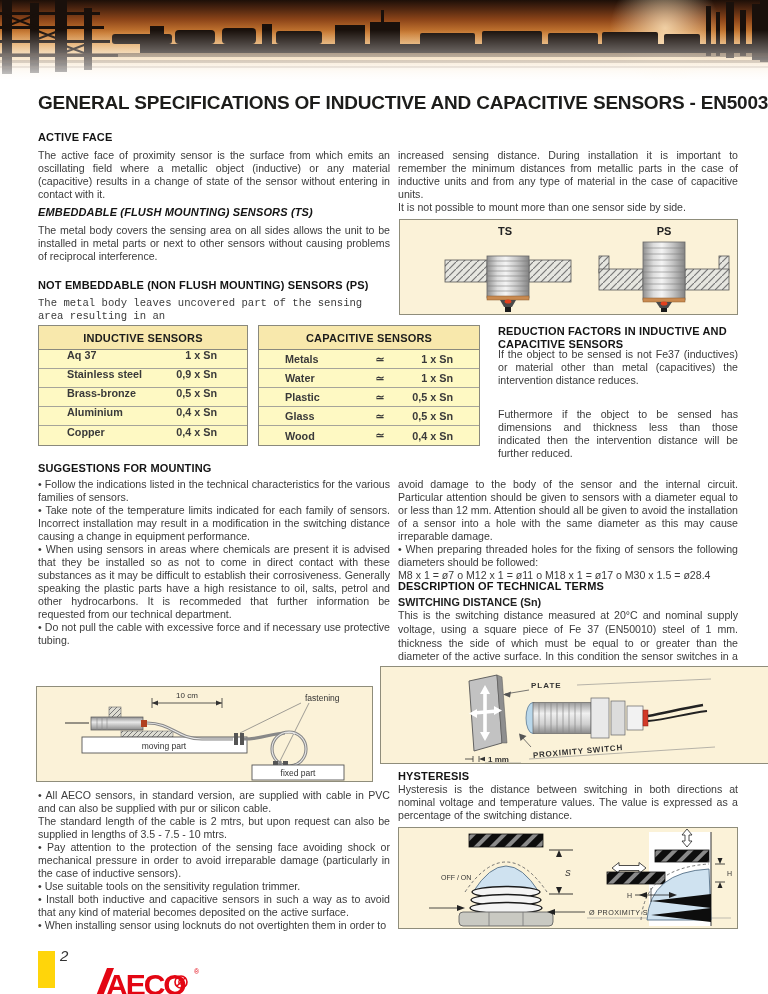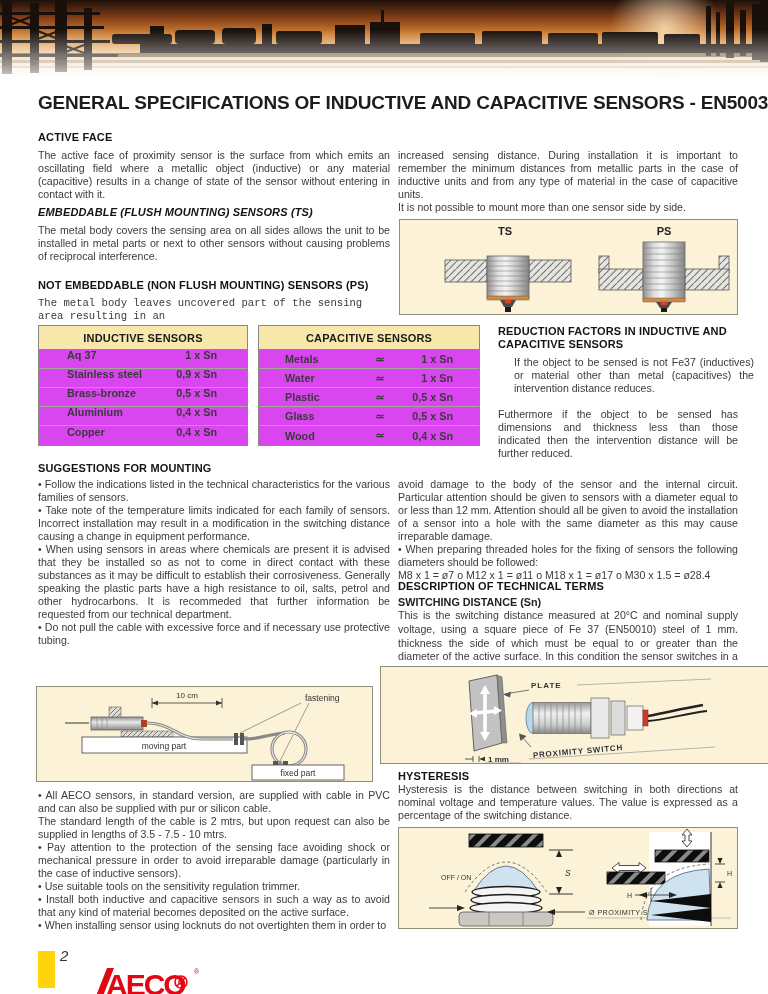--- a/index.html
+++ b/index.html
@@ -4,21 +4,21 @@
 <style>
   html,body{margin:0;padding:0;background:#ffffff;}
   #page{position:relative;width:768px;height:994px;background:#fff;overflow:hidden;
         font-family:"Liberation Sans",sans-serif;}
   .abs{position:absolute;}
   .h{font-size:11px;font-weight:bold;color:#141414;letter-spacing:.15px;}
   .hs{font-size:10.8px;font-weight:bold;color:#222;}
   .t{font-size:10.6px;line-height:13px;color:#3b3b3b;text-align:justify;}
   .t .p{margin:0;}
   .box{background:#FBF2D8;border:1px solid #8f8d7b;box-sizing:border-box;}
-  .stable{border:1.5px solid #8a897d;background:#d946ef;box-sizing:border-box;}
+  .stable{border:1.5px solid #8a897d;background:#fef9c3;box-sizing:border-box;}
   .stable .hd{height:23px;background:#F8E8AC;border-bottom:1px solid #8a897d;
               display:flex;align-items:center;justify-content:center;
               font-weight:bold;font-size:11px;color:#1c1c1c;letter-spacing:.2px;}
   .stable .trow{height:19px;display:flex;align-items:center;font-weight:bold;
                 font-size:10.8px;color:#3a3a3a;border-bottom:1px solid #a6a59a;box-sizing:border-box;justify-content:flex-end;}
   .stable .trow:last-child{border-bottom:none;}
   .ind .trow{justify-content:space-between;padding:0 30px 8px 28px;}
   .cap .trow{padding:0 26px 0 26px;}
   .cap .nm{flex:1;}
   .cap .sy{width:30px;text-align:center;font-weight:bold;}
@@ -220,21 +220,21 @@
       <span class="vl">0,5 x Sn</span>
       </div>
     <div class="trow">
       <span class="nm">Wood</span>
       <span class="sy">≃</span>
       <span class="vl">0,4 x Sn</span>
       </div>
   </div>
 
   <div class="abs h" style="top:325px;left:498px;width:240px;line-height:13px;">REDUCTION FACTORS IN INDUCTIVE AND CAPACITIVE SENSORS</div>
-  <div class="abs t" style="top:356px;left:498px;width:240px;margin-left:16px;">If the object to be sensed is not Fe37 (inductives) or material other than metal (capacitives) the intervention distance reduces.</div>
+  <div class="abs t" style="top:348px;left:498px;width:240px;">If the object to be sensed is not Fe37 (inductives) or material other than metal (capacitives) the intervention distance reduces.</div>
   <div class="abs t" style="top:408px;left:498px;width:240px;">Futhermore if the object to be sensed has dimensions and thickness less than those indicated then the intervention distance will be further reduced.</div>
 
   <div class="abs h" style="top:462px;left:38px;">SUGGESTIONS FOR MOUNTING</div>
   <div class="abs t" style="top:478px;left:38px;width:352px;">
     <div class="p">• Follow the indications listed in the technical characteristics for the various families of sensors.</div>
     <div class="p">• Take note of the temperature limits indicated for each family of sensors. Incorrect installation may result in a modification in the switching distance causing a change in equipment performance.</div>
     <div class="p">• When using sensors in areas where chemicals are present it is advised that they be installed so as not to come in direct contact with these substances as it may be difficult to establish their corrosiveness. Generally speaking the plastic parts have a high resistance to oil, salts, petrol and other hydrocarbons. It is recommeded that further information be requested from our technical department.</div>
     <div class="p">• Do not pull the cable with excessive force and if necessary use protective tubing.</div>
   </div>
 

